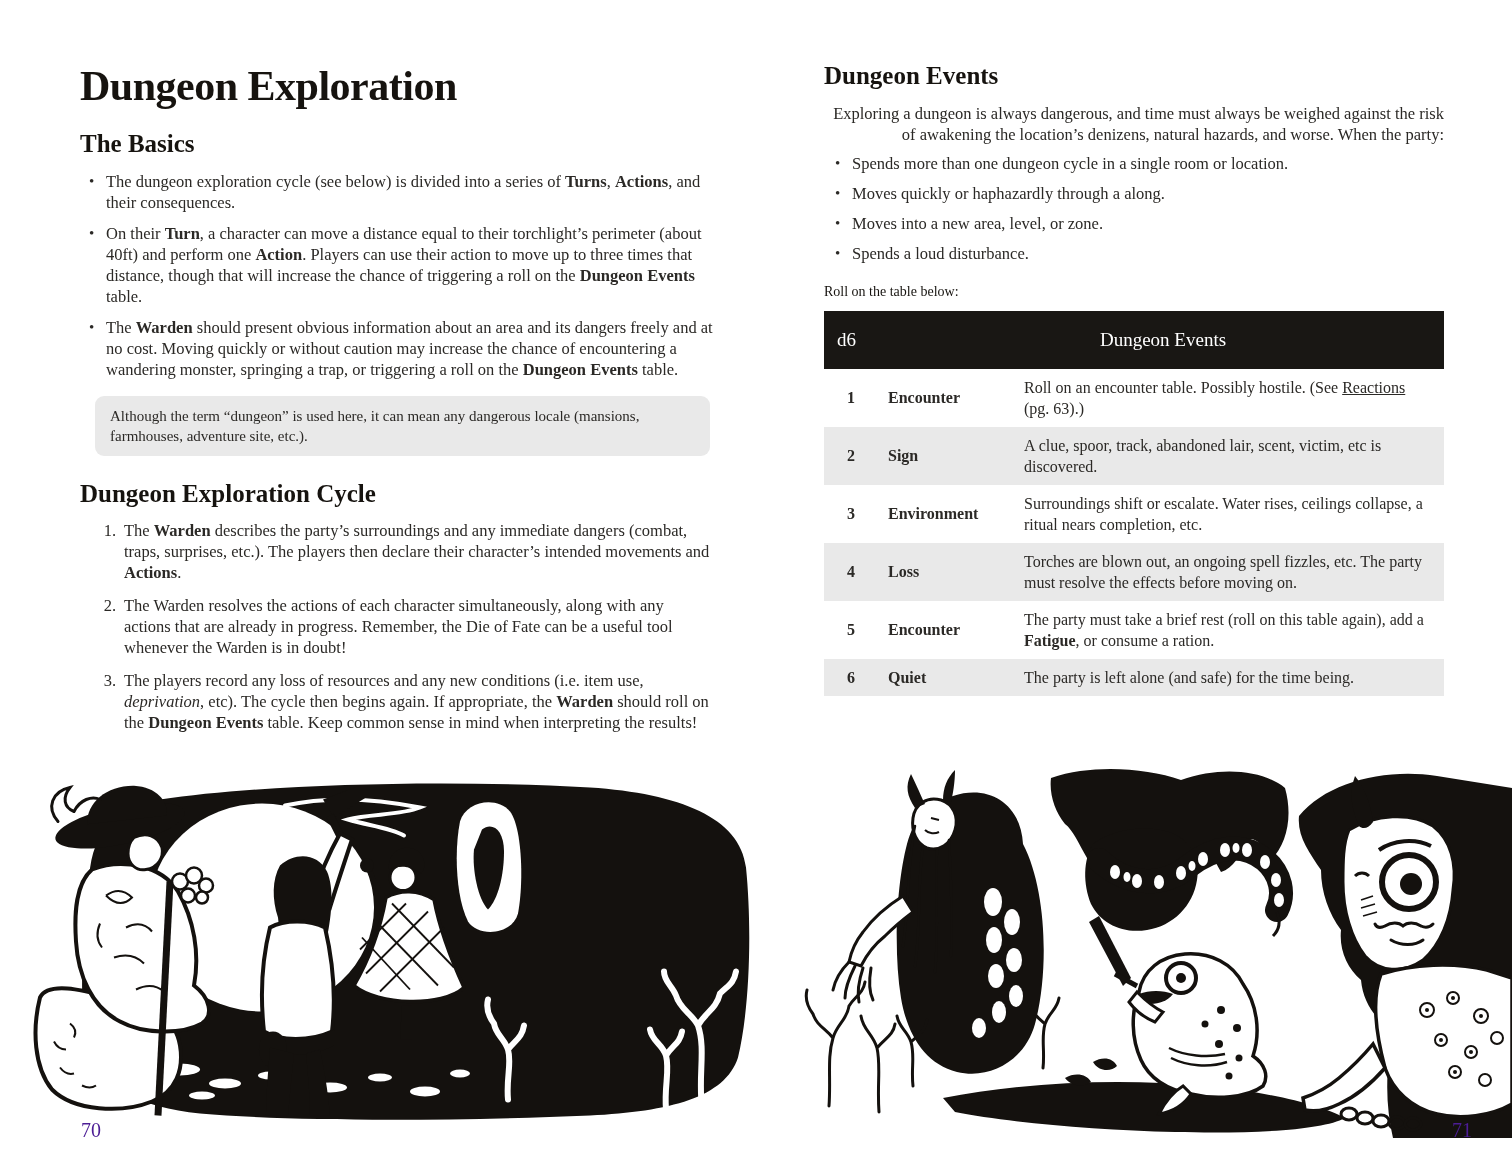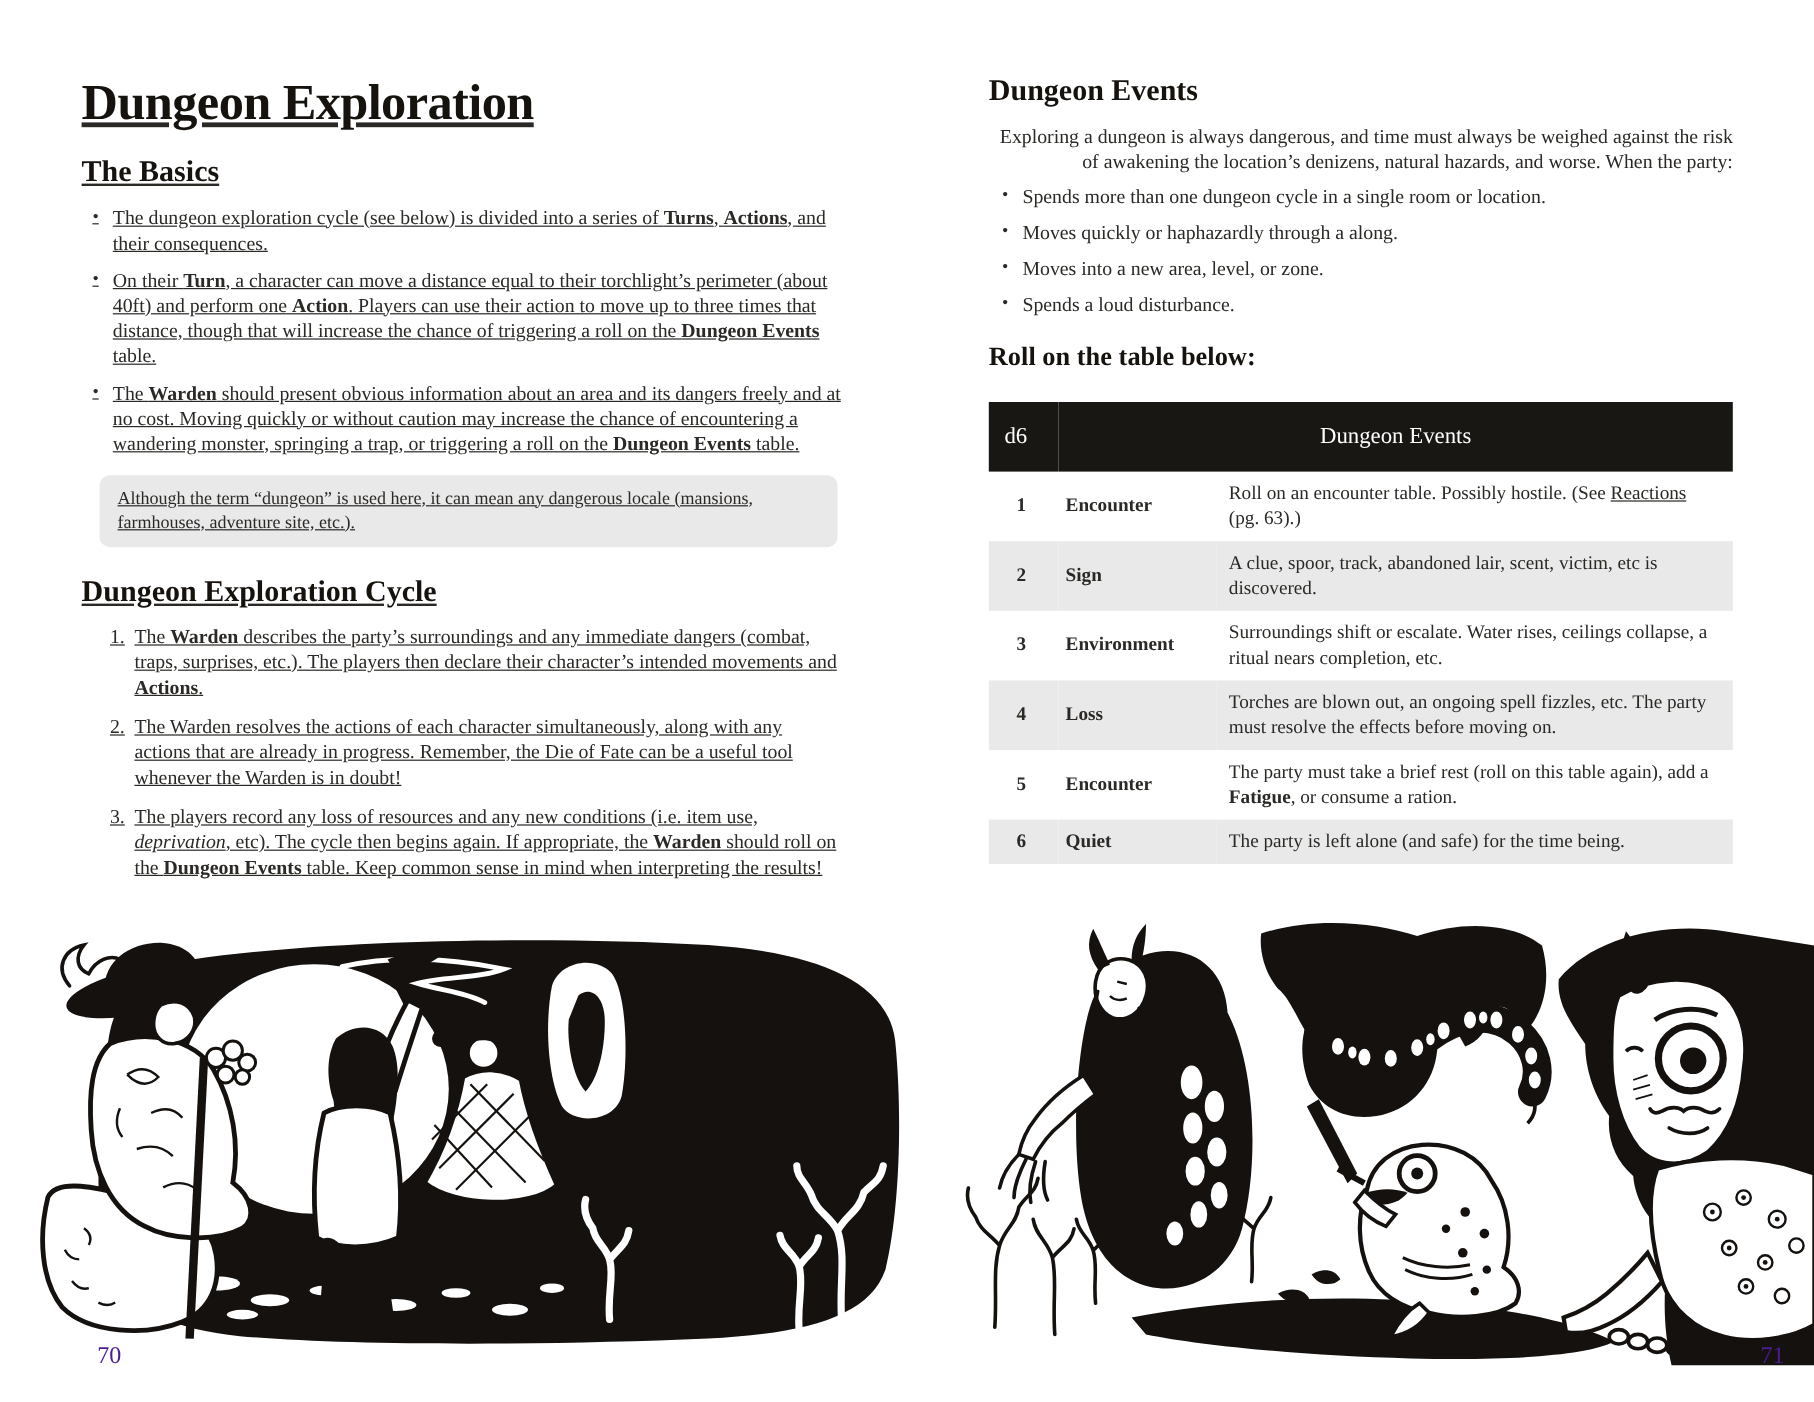--- a/index.html
+++ b/index.html
@@ -2,21 +2,21 @@
 <html><head>
 <meta charset="utf-8">
 <style>
   html,body{margin:0;padding:0;background:#ffffff;}
   #spread{
     position:relative;width:1512px;height:1168px;background:#ffffff;overflow:hidden;
     font-family:"Liberation Serif","DejaVu Serif",serif;color:#2b2926;
   }
   
   .col{position:absolute;}
-  #left-col{left:68px;top:64px;width:634px;text-decoration:underline;}
+  #left-col{left:80px;top:64px;width:634px;}
   #right-col{left:824px;top:62px;width:620px;}
 
   h1{font-size:42px;line-height:1.05;margin:0 0 22px 0;font-weight:700;color:#16130f;letter-spacing:-0.5px;}
   h2{font-size:25px;line-height:1.1;margin:0 0 13px 0;font-weight:700;color:#16130f;}
   .body-txt{font-size:16.5px;line-height:21px;color:#2b2926;}
 
   
   .blist{margin:0 0 4px 0;padding:0;list-style:none;}
   .blist li{display:flex;margin:0 0 10px 0;}
   .blist .glyph{width:17px;flex:0 0 17px;text-align:left;padding-left:9px;font-size:15px;}
@@ -26,37 +26,37 @@
   .nlist{padding-left:14px;}
   .blist.right-bullets li{margin-bottom:9px;}
   .blist.right-bullets .glyph{padding-left:11px;}
 
   
   .note{
     margin:16px 0 24px 15px;background:#e9e9e9;border-radius:9px;
     padding:10px 15px;font-size:15px;line-height:20px;color:#2b2926;width:585px;
   }
 
-  .roll-label{display:block;font-weight:700;font-size:22px;margin:20px 0 25px 0;color:#16130f;}
+  .roll-label{display:block;font-weight:400;font-size:14px;margin:20px 0 11px 0;color:#16130f;}
 
   
   table.events{border-collapse:collapse;width:620px;font-size:16px;}
   table.events th{
     background:#191714;color:#ffffff;font-weight:400;height:56px;font-size:19px;
   }
   table.events th.die{text-align:left;padding-left:13px;width:44px;}
   table.events td{padding:8px 10px;vertical-align:middle;line-height:21px;}
   table.events td.roll{width:34px;text-align:center;font-weight:700;padding-left:6px;}
   table.events td.nm{width:116px;font-weight:700;padding-left:6px;}
   table.events tbody tr:nth-child(even) td{background:#e9e9e9;}
 
   
   .pgnum{position:absolute;bottom:26px;font-size:20px;color:#4c1d95;margin-left:48px;}
   #pg-left{left:33px;}
-  #pg-right{right:25px;}
+  #pg-right{right:40px;}
 
   
   .illus{position:absolute;}
   #illus-left{left:30px;top:775px;width:725px;height:345px;}
   #illus-right{left:793px;top:760px;width:719px;height:378px;}
 </style>
 </head>
 <body>
 
 <div id="spread">

